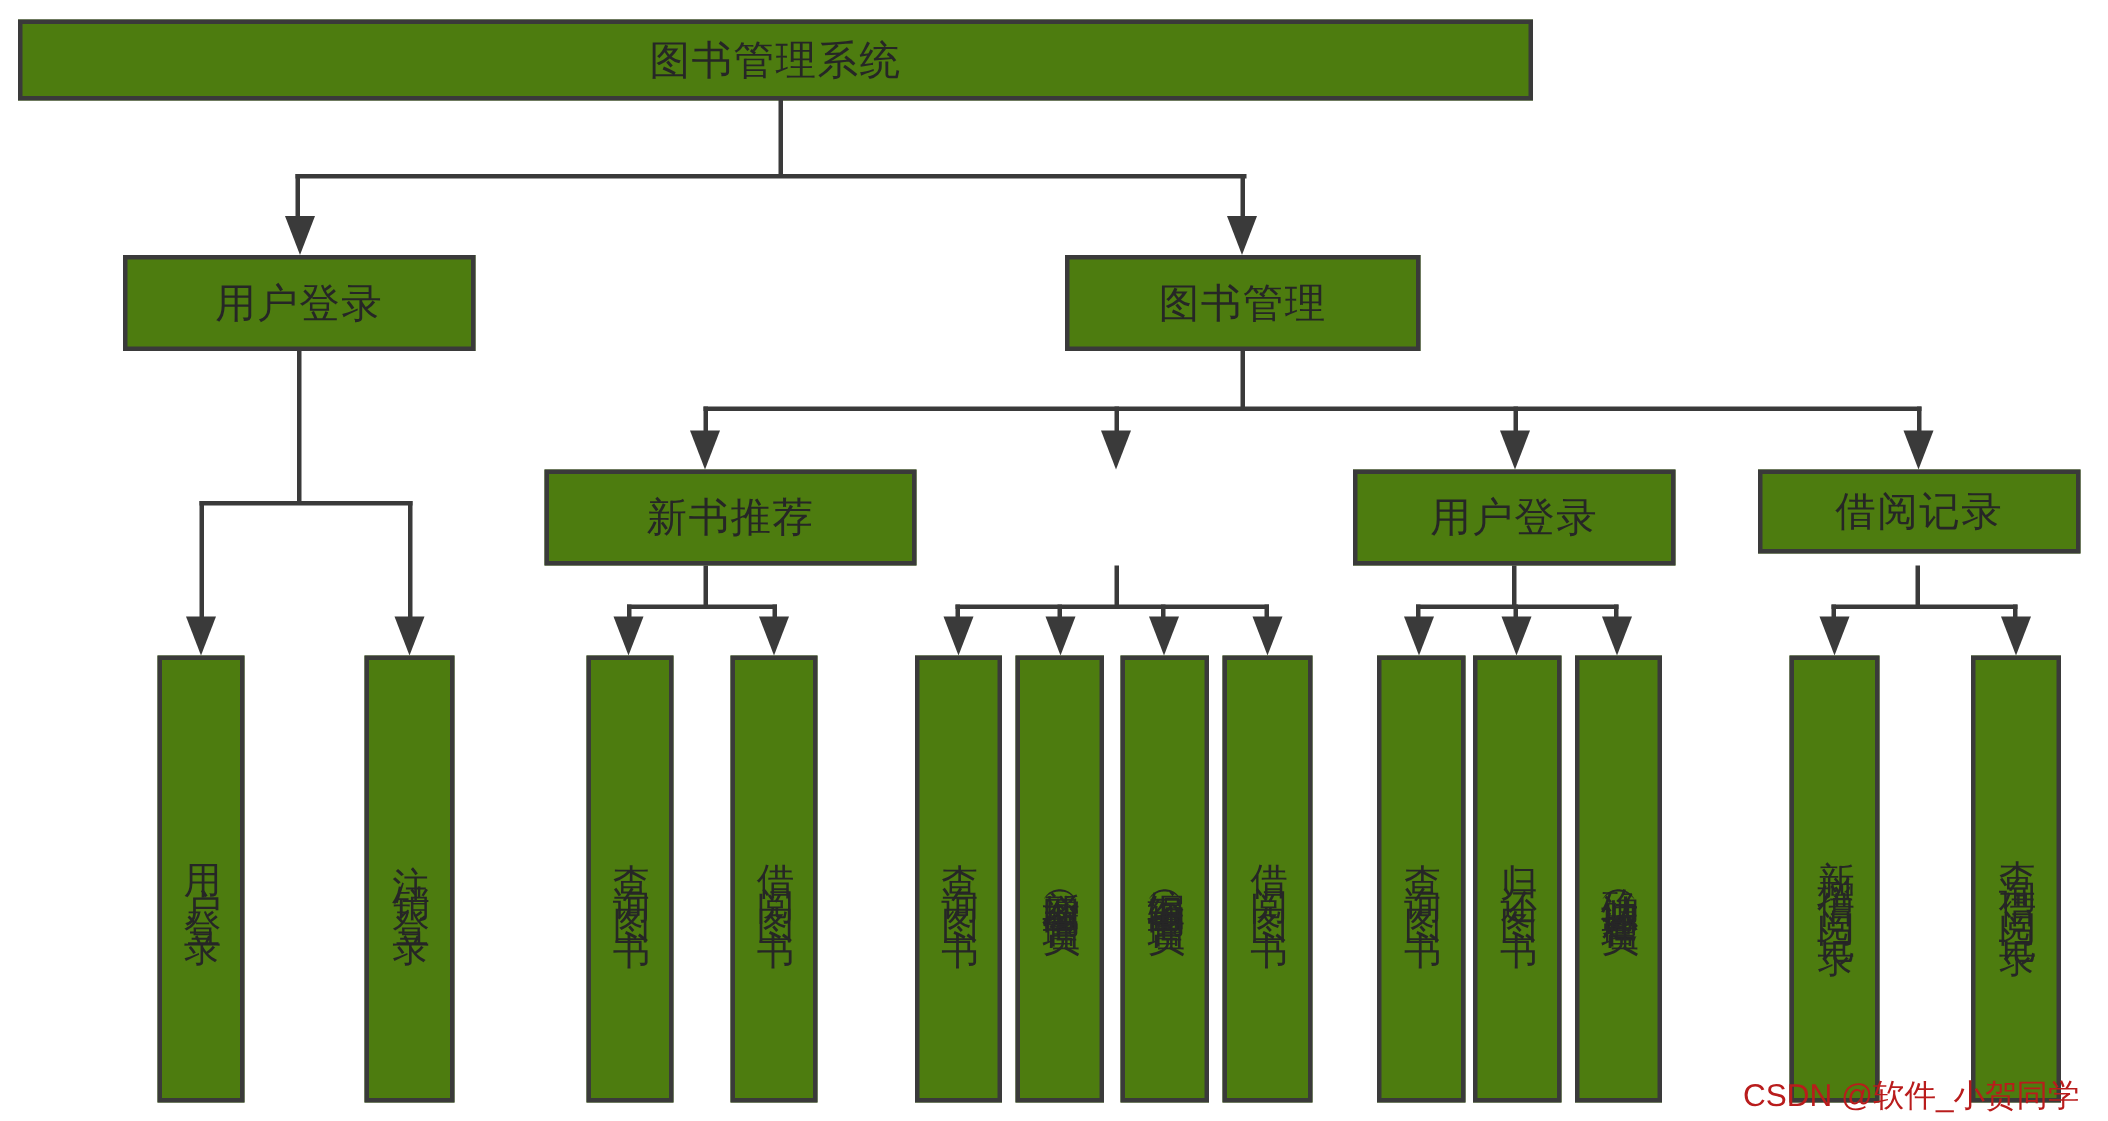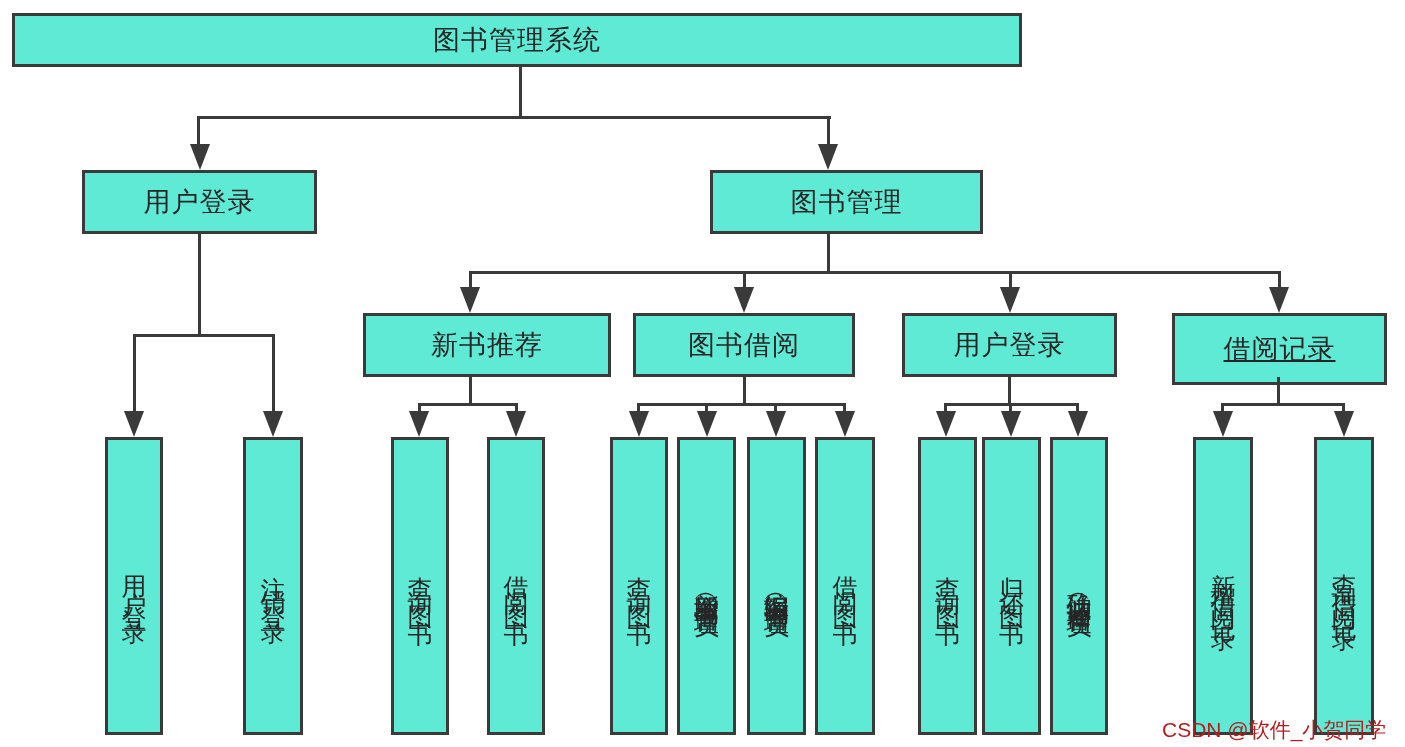--- a/index.html
+++ b/index.html
@@ -7,21 +7,21 @@
     position:relative;
     width:1405px;height:747px;
     background:#ffffff;
     font-family:"Liberation Sans", sans-serif;
     overflow:hidden;
   }
   .node{
     position:absolute;
     box-sizing:border-box;
     border:3px solid #3a3a3a;
-    background:#5eead4;
+    background:#4d7c0f;
     display:flex;align-items:center;justify-content:center;
     color:#262626;
   }
   .h-node{font-size:27px;letter-spacing:1px;white-space:nowrap;}
   .v-node span{
     writing-mode:vertical-rl;
     text-orientation:mixed;
     font-size:25px;
     line-height:1;
     white-space:nowrap;
@@ -58,21 +58,21 @@
   <div class="v-line" style="left:519px;top:66px;height:52px;"></div>
   <div class="h-line" style="left:197px;top:116px;width:634px;"></div>
   <div class="v-line" style="left:197px;top:116px;height:30px;"></div>
   <div class="v-line" style="left:827px;top:116px;height:30px;"></div>
   <div class="arrow" style="left:190px;top:144px;"></div>
   <div class="arrow" style="left:818px;top:144px;"></div>
 
   <div class="node h-node" style="left:82px;top:170px;width:235px;height:64px;">
     <span>用户登录</span>
   </div>
-  <div class="node h-node" style="left:710px;top:170px;width:273px;height:64px;">
+  <div class="node h-node" style="left:710px;top:170px;width:237px;height:64px;">
     <span>图书管理</span>
   </div>
 
   <div class="v-line" style="left:198px;top:234px;height:102px;"></div>
   <div class="h-line" style="left:133px;top:334px;width:142px;"></div>
   <div class="v-line" style="left:133px;top:334px;height:78px;"></div>
   <div class="v-line" style="left:272px;top:334px;height:78px;"></div>
   <div class="arrow" style="left:124px;top:411px;"></div>
   <div class="arrow" style="left:263px;top:411px;"></div>
 
@@ -83,27 +83,24 @@
   <div class="v-line" style="left:1009px;top:271px;height:18px;"></div>
   <div class="v-line" style="left:1278px;top:271px;height:18px;"></div>
   <div class="arrow" style="left:460px;top:287px;"></div>
   <div class="arrow" style="left:734px;top:287px;"></div>
   <div class="arrow" style="left:1000px;top:287px;"></div>
   <div class="arrow" style="left:1269px;top:287px;"></div>
 
   <div class="node h-node" style="left:363px;top:313px;width:248px;height:64px;">
     <span>新书推荐</span>
   </div>
-  <div class="node h-node" style="left:633px;top:313px;width:222px;height:64px;">
-    <span>图书借阅</span>
-  </div>
   <div class="node h-node" style="left:902px;top:313px;width:215px;height:64px;">
     <span>用户登录</span>
   </div>
-  <div class="node h-node" style="left:1172px;top:313px;width:215px;height:72px;text-decoration:underline;">
+  <div class="node h-node" style="left:1172px;top:313px;width:215px;height:56px;">
     <span>借阅记录</span>
   </div>
 
   <div class="v-line" style="left:469px;top:377px;height:29px;"></div>
   <div class="h-line" style="left:418px;top:403px;width:100px;"></div>
   <div class="v-line" style="left:418px;top:403px;height:10px;"></div>
   <div class="v-line" style="left:515px;top:403px;height:10px;"></div>
   <div class="arrow" style="left:409px;top:411px;"></div>
   <div class="arrow" style="left:506px;top:411px;"></div>
 

